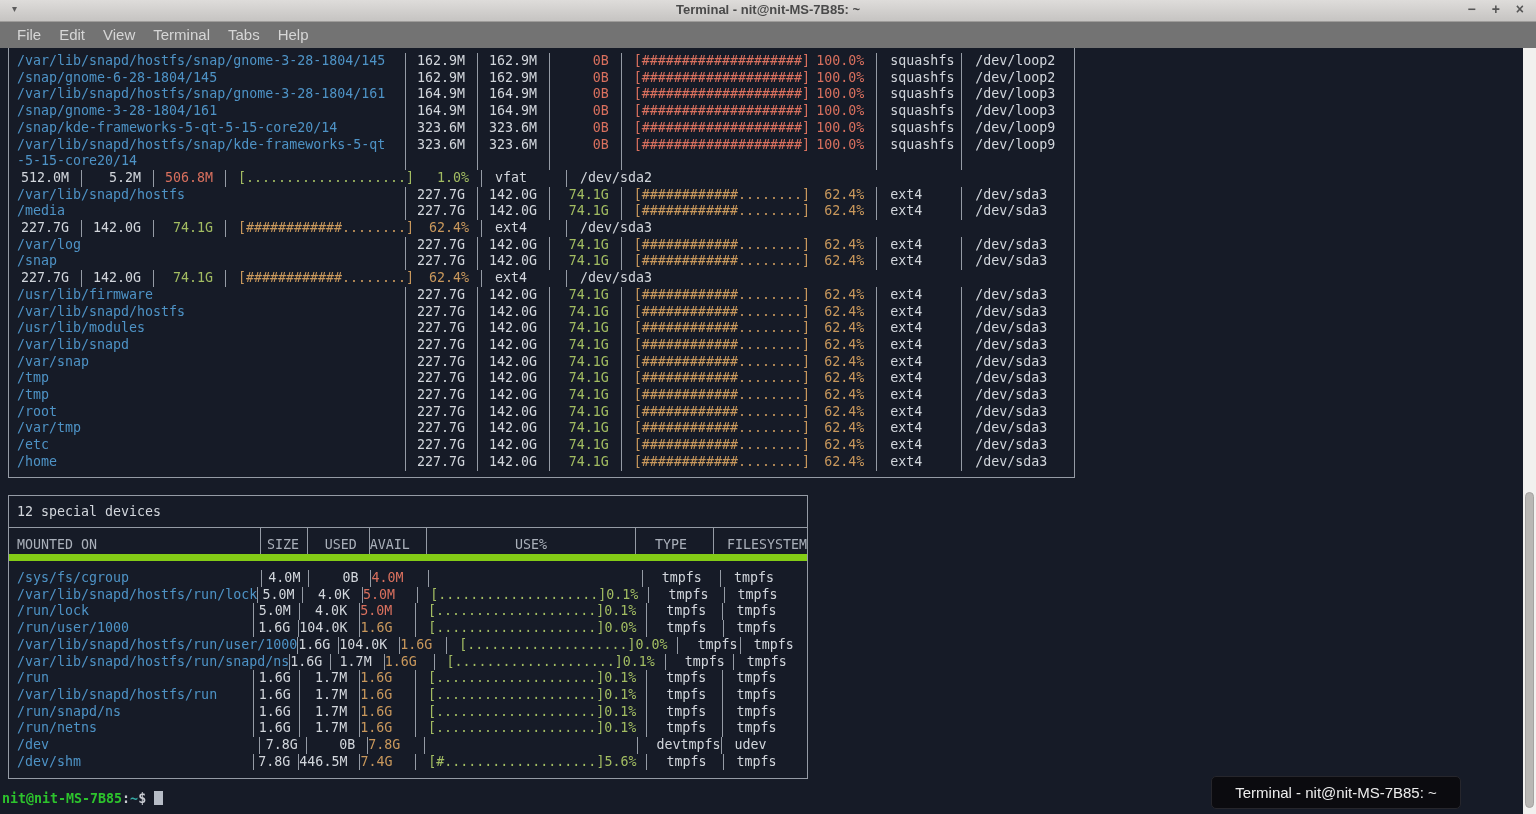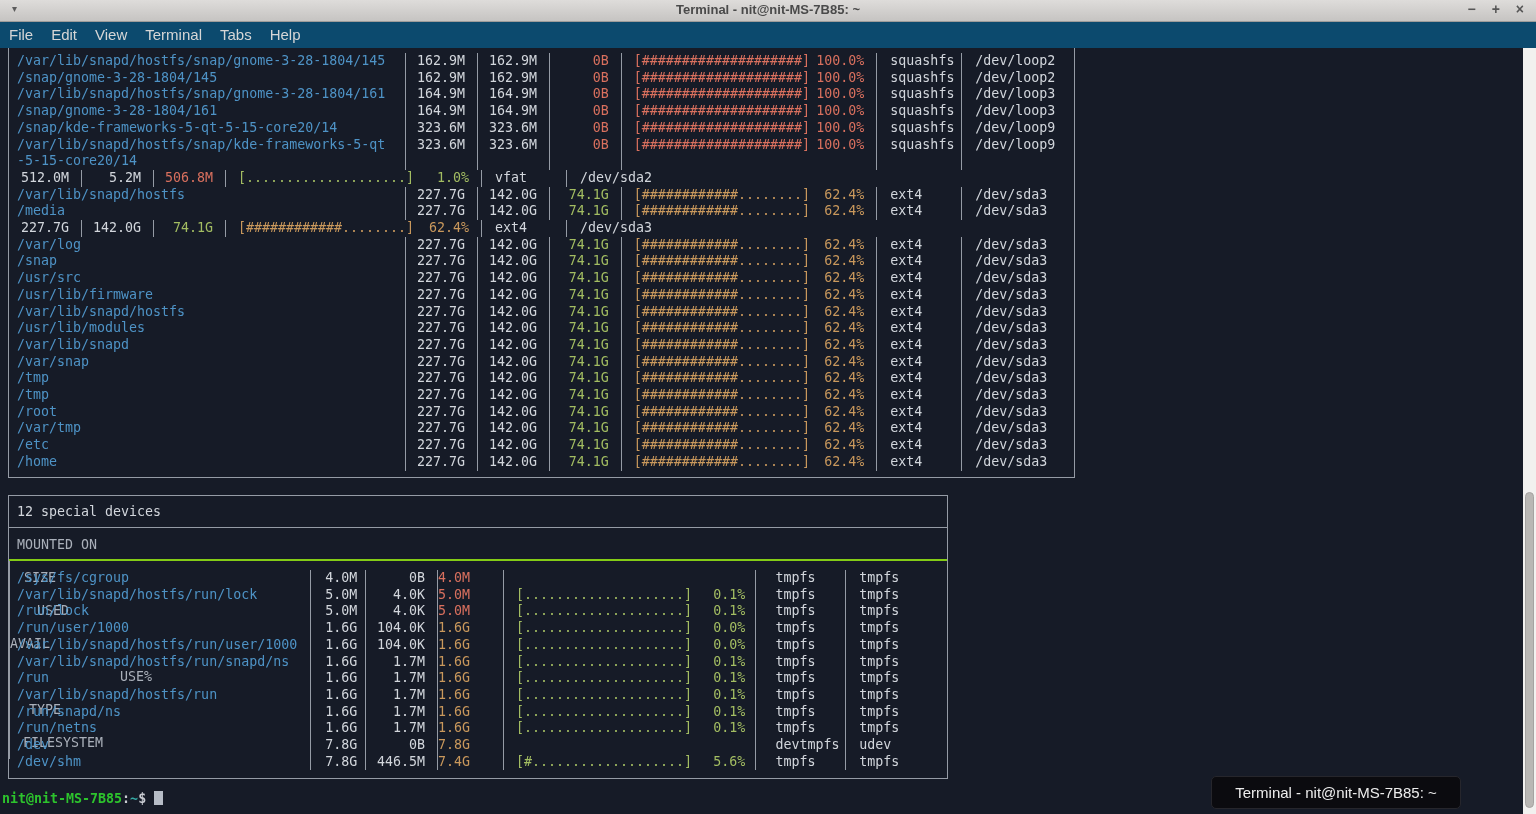--- a/index.html
+++ b/index.html
@@ -12,21 +12,21 @@
     border-bottom:1px solid #9e9c9a;
     font-family:"Liberation Sans", sans-serif;
   }
   .tb-arrow{ position:absolute; left:12px; top:3px; font-size:10px; color:#5c5c5c; cursor:default;}
   .tb-title{ position:absolute; left:0; right:0; top:2px; text-align:center; font-size:13px; font-weight:bold; color:#4a4a4a;}
   .tb-controls{ position:absolute; right:12px; top:1px; display:flex; gap:16px; font-size:14px; color:#565656; font-weight:bold;}
   .tb-controls span{ cursor:default; }
 
   .menubar{
     position:absolute; left:0; top:22px; width:1536px; height:26px;
-    background:#0c4a6e; display:flex; align-items:center; 
+    background:#737373; display:flex; align-items:center; padding-left:8px;
     font-family:"Liberation Sans", sans-serif;
   }
   .menubar span{ color:#d6d6d6; font-size:15px; padding:0 9px; line-height:26px; cursor:default; }
 
   
   .term-text{ font-size:13.3px; line-height:16.7px; }
   .fg{ color:#d2d6dc; }
   .blue{ color:#4e93c6; }
   .hd{ color:#aab0ba; }
   .lv-red{ color:#d9705e; }
@@ -45,25 +45,25 @@
   .c0{ width:397px; padding:0 12px 0 8px; word-break:break-all; white-space:pre-wrap; }
   .c1{ width:72px; text-align:right; padding-right:12px; }
   .c2{ width:72px; text-align:right; padding-right:12px; }
   .c3{ width:72px; text-align:right; padding-right:12px; }
   .c4{ width:256px; display:flex; padding:0 12px; }
   .c4 .pct{ margin-left:auto; }
   .c5{ width:85px;  padding-left:13px; }
   .c6{ width:113px; padding-left:13px; }
 
   .sptable{
-    position:absolute; left:8px; top:495px; width:940px; height:284px;
+    position:absolute; left:8px; top:495px; width:800px; height:284px;
     border:1px solid #959ba5;
   }
   .sp-title{ height:32px; line-height:32px; padding-left:8px; border-bottom:1px solid #959ba5; color:#d2d6dc; }
-  .sp-head{ display:flex; height:33px; line-height:33px; border-bottom:2px solid #84cc16;flex-direction:column; }
+  .sp-head{ display:flex; height:33px; line-height:33px; border-bottom:7px solid #84cc16; }
   .sp-head > div, .srow > div{ border-left:1px solid #959ba5; }
   .sp-head > div:first-child, .srow > div:first-child{ border-left:none; }
   .sp-rows{ padding-top:9px; }
   .srow{ display:flex; }
   .s0{ width:302px; padding-left:8px; }
   .s1{ width:55px; text-align:right; padding-right:8px; }
   .s2{ width:72px; text-align:right; padding-right:12px; }
   .s3{ width:66px; text-align:left; padding-right:14px; }
   .s4{ width:253px; display:flex; padding:0 10px 0 12px; }
   .s4 .pct{ margin-left:auto; }
@@ -117,21 +117,21 @@
         <div class="c2 fg">162.9M</div>
         <div class="c3 lv-red">0B</div>
         <div class="c4 lv-red">
           <div class="bar" style="display: inline;">[####################]</div>
           <div class="pct" style="display: inline;">100.0%</div>
         </div>
         <div class="c5 fg">squashfs</div>
         <div class="c6 fg">/dev/loop2</div>
       </div>
       <div class="trow">
-        <div class="c0 blue">/snap/gnome-3-28-1804/145</div>
+        <div class="c0 blue">/snap/gnome-6-28-1804/145</div>
         <div class="c1 fg">162.9M</div>
         <div class="c2 fg">162.9M</div>
         <div class="c3 lv-red">0B</div>
         <div class="c4 lv-red">
           <div class="bar" style="display: inline;">[####################]</div>
           <div class="pct" style="display: inline;">100.0%</div>
         </div>
         <div class="c5 fg">squashfs</div>
         <div class="c6 fg">/dev/loop2</div>
       </div>
@@ -247,21 +247,20 @@
         <div class="c2 fg">142.0G</div>
         <div class="c3 lv-green">74.1G</div>
         <div class="c4 lv-yellow">
           <div class="bar" style="display: inline;">[############........]</div>
           <div class="pct" style="display: inline;">62.4%</div>
         </div>
         <div class="c5 fg">ext4</div>
         <div class="c6 fg">/dev/sda3</div>
       </div>
       <div class="trow">
-        <div class="c0 blue">/usr/src</div>
         <div class="c1 fg">227.7G</div>
         <div class="c2 fg">142.0G</div>
         <div class="c3 lv-green">74.1G</div>
         <div class="c4 lv-yellow">
           <div class="bar" style="display: inline;">[############........]</div>
           <div class="pct" style="display: inline;">62.4%</div>
         </div>
         <div class="c5 fg">ext4</div>
         <div class="c6 fg">/dev/sda3</div>
       </div>

